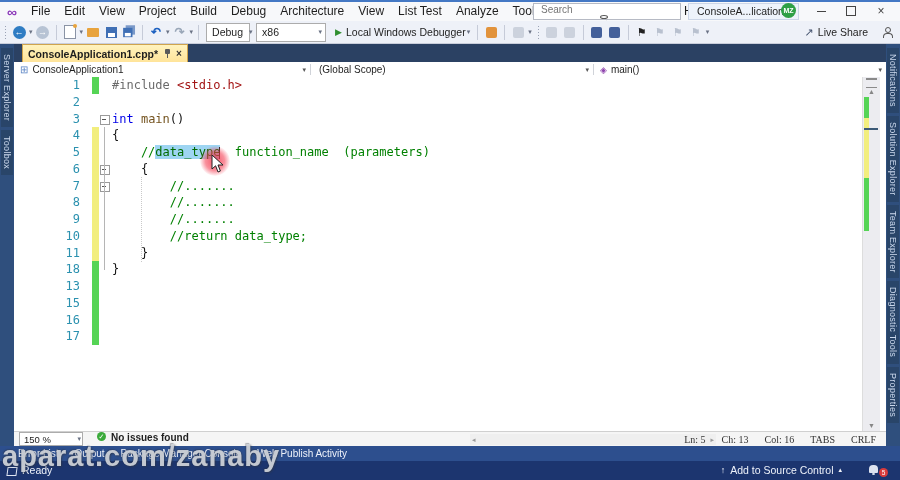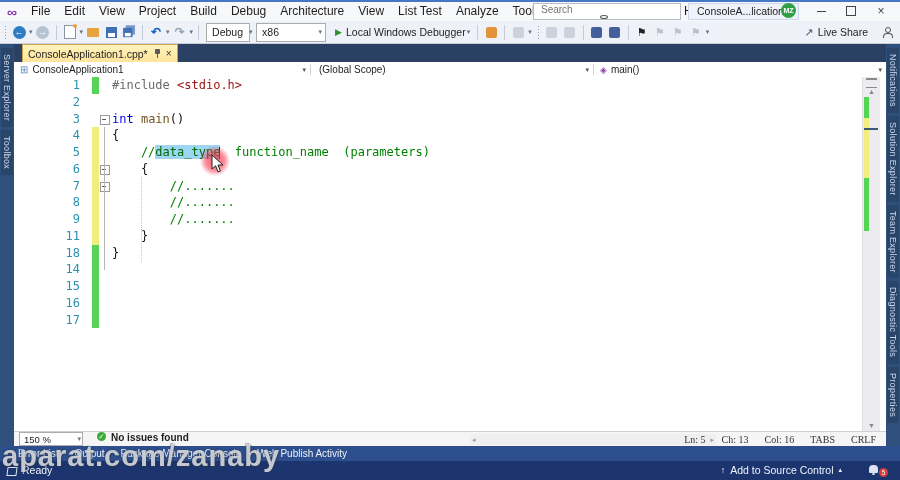--- a/index.html
+++ b/index.html
@@ -55,21 +55,21 @@
   .flagic{font-size:11px;color:#222;line-height:14px;}
   .flagic.dim{color:#b9c1cf;}
   #toolbar-right{position:absolute;right:8px;top:23px;display:flex;align-items:center;height:18px;}
   #liveshare-ic{color:#44536e;font-size:11px;margin-right:4px;}
   #liveshare-label{font-size:10.5px;color:#1e1e1e;margin-right:14px;}
   #feedback-ic{width:10px;height:10px;position:relative;}
   #feedback-ic:before{content:"";position:absolute;left:3px;top:0;width:4px;height:4px;border:1px solid #555;border-radius:50%;}
   #feedback-ic:after{content:"";position:absolute;left:1px;top:6px;width:8px;height:4px;border:1px solid #555;border-bottom:0;border-radius:4px 4px 0 0;}
 
   
-  #tab-well{left:14px;top:44px;width:872px;height:18px;background:#2b4163;display:flex;align-items:flex-end;}
+  #tab-well{left:14px;top:44px;width:872px;height:18px;background:#2b4163;display:flex;align-items:flex-end;font-weight:bold;}
   #doc-tab{margin-left:8px;height:17px;background:linear-gradient(#fff3be,#ffe49a);border:1px solid #cfa44e;border-bottom:0;display:flex;align-items:center;padding:0 5px;}
   #doc-tab-label{font-size:10.5px;color:#1e1e1e;margin-right:6px;}
   #pin-icon{width:7px;height:9px;position:relative;margin-right:5px;}
   #pin-icon:before{content:"";position:absolute;left:1px;top:0;width:5px;height:5px;background:#5a5a5a;border-radius:1px;}
   #pin-icon:after{content:"";position:absolute;left:3px;top:5px;width:1px;height:4px;background:#5a5a5a;}
   #tab-close{font-size:10px;color:#333;line-height:10px;}
 
   .vstrip{width:14px;top:44px;height:402px;background:#2f4f7d;display:flex;flex-direction:column;gap:3px;padding-top:4px;box-sizing:border-box;}
   #left-strip{left:0;} #right-strip{left:886px;}
   .vtab{writing-mode:vertical-rl;font-size:9px;color:#cbd8ec;background:#294569;padding:6px 1px;margin:0 1px;letter-spacing:.3px;}
@@ -351,33 +351,39 @@
         <div class="fold"></div>
         <div class="codecell"><span class="tok-cmt">        //.......</span></div>
       </div>
       <div class="row">
         <div class="num">9</div>
         <div class="bar bar-y"></div>
         <div class="fold"></div>
         <div class="codecell"><span class="tok-cmt">        //.......</span></div>
       </div>
       <div class="row">
+        <div class="num">10</div>
+        <div class="bar bar-y"></div>
+        <div class="fold"></div>
+        <div class="codecell"><span class="tok-cmt">        //return data_type;</span></div>
+      </div>
+      <div class="row">
         <div class="num">11</div>
         <div class="bar bar-y"></div>
         <div class="fold"></div>
         <div class="codecell"><span class="tok-pl">    }</span></div>
       </div>
       <div class="row">
         <div class="num">18</div>
         <div class="bar bar-g"></div>
         <div class="fold"></div>
         <div class="codecell"><span class="tok-pl">}</span></div>
       </div>
       <div class="row">
-        <div class="num">14</div>
+        <div class="num">13</div>
         <div class="bar bar-g"></div>
         <div class="fold"></div>
         <div class="codecell"></div>
       </div>
       <div class="row">
         <div class="num">15</div>
         <div class="bar bar-g"></div>
         <div class="fold"></div>
         <div class="codecell"></div>
       </div>

